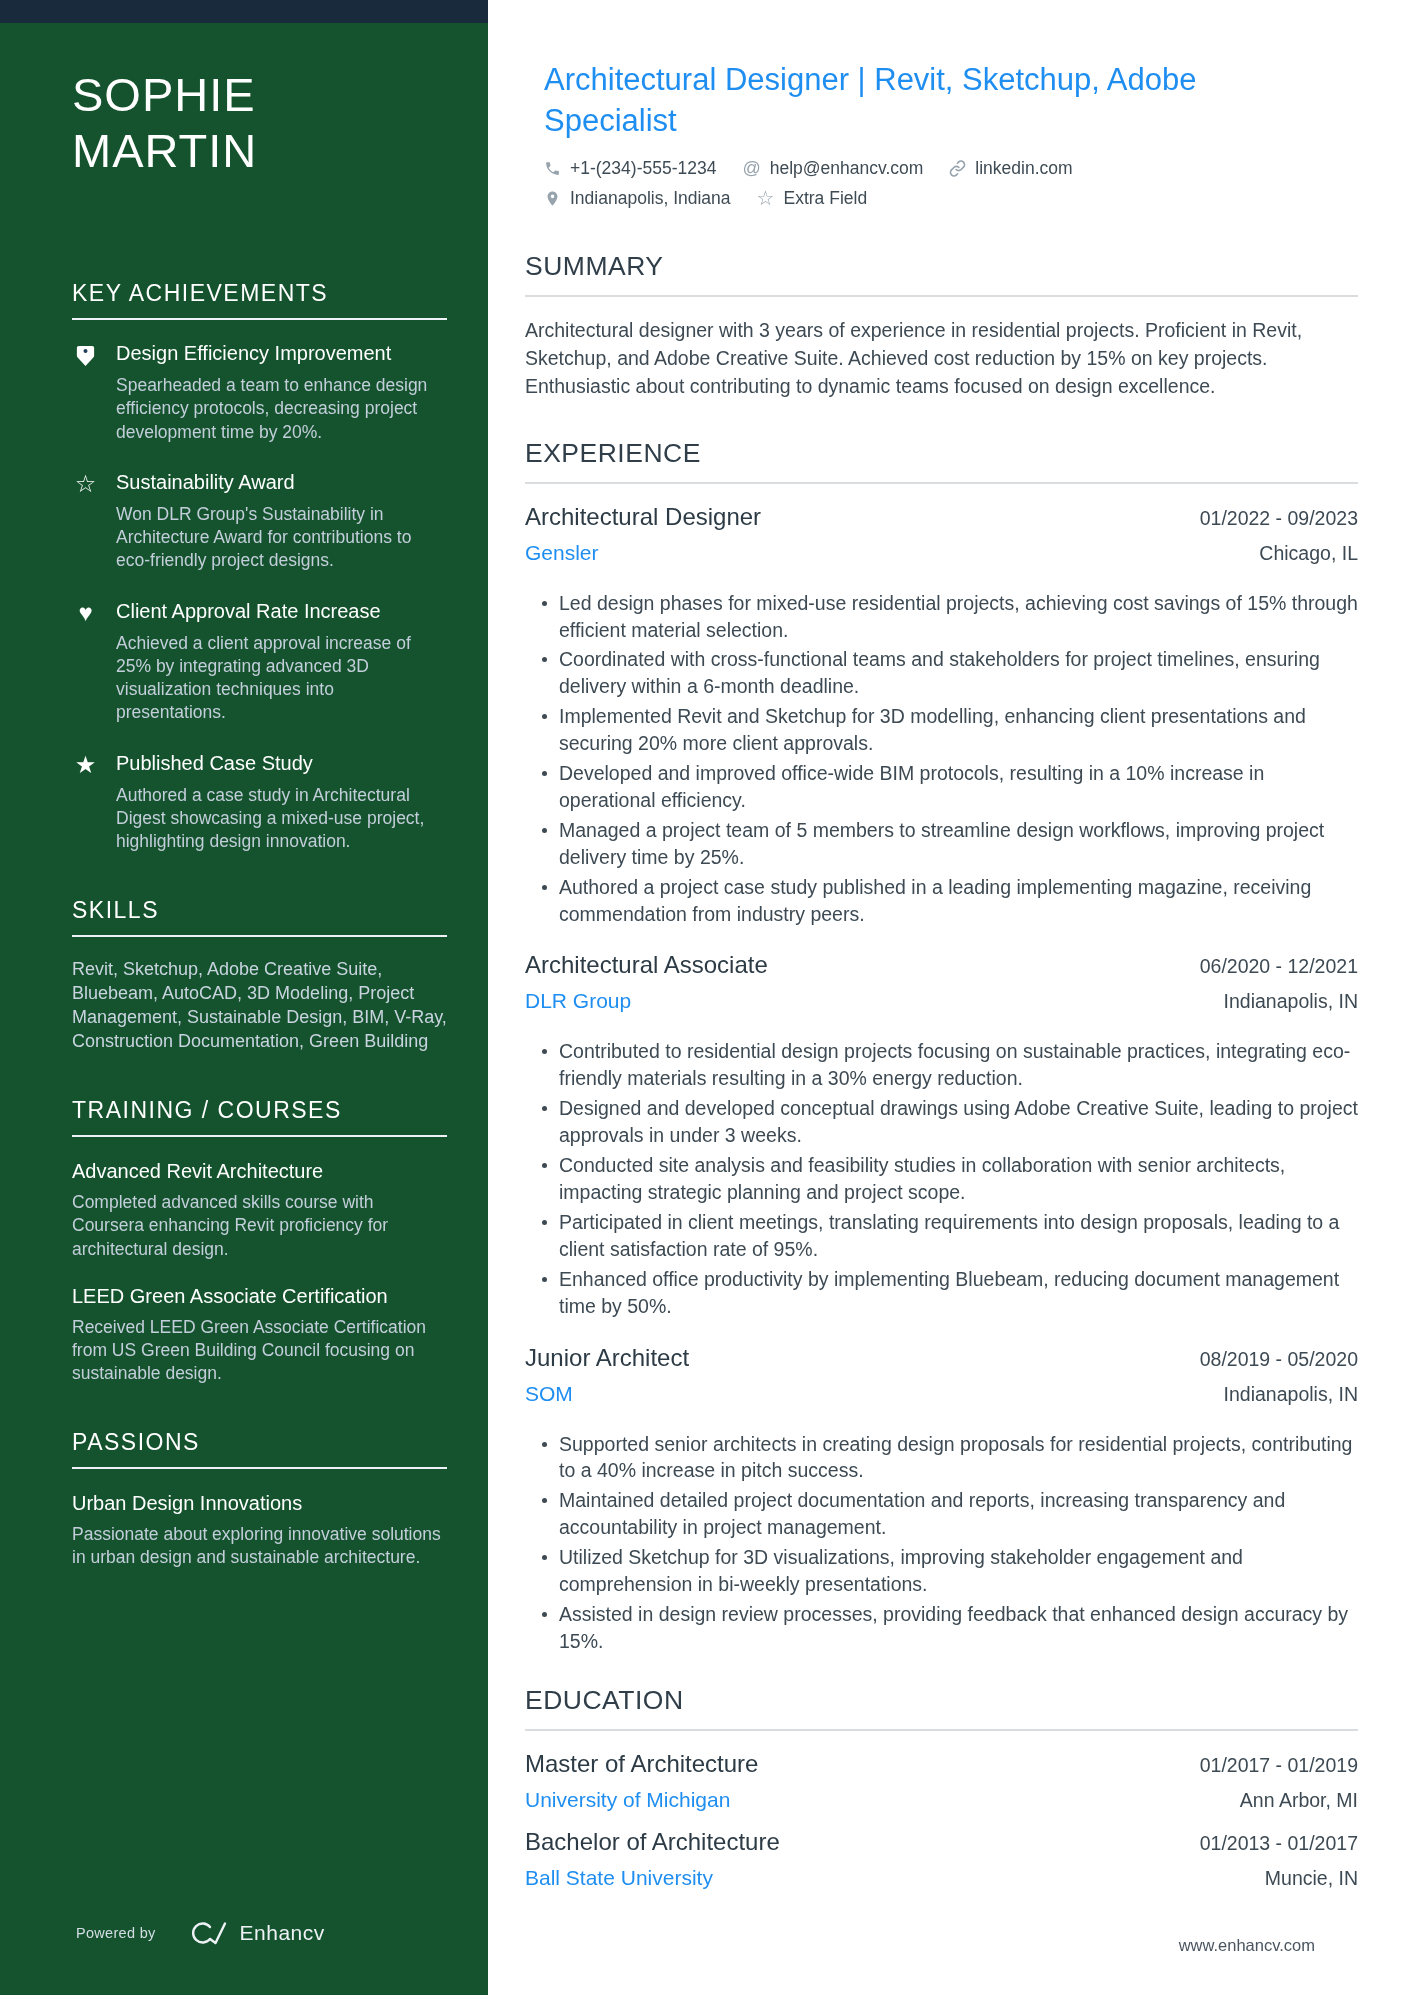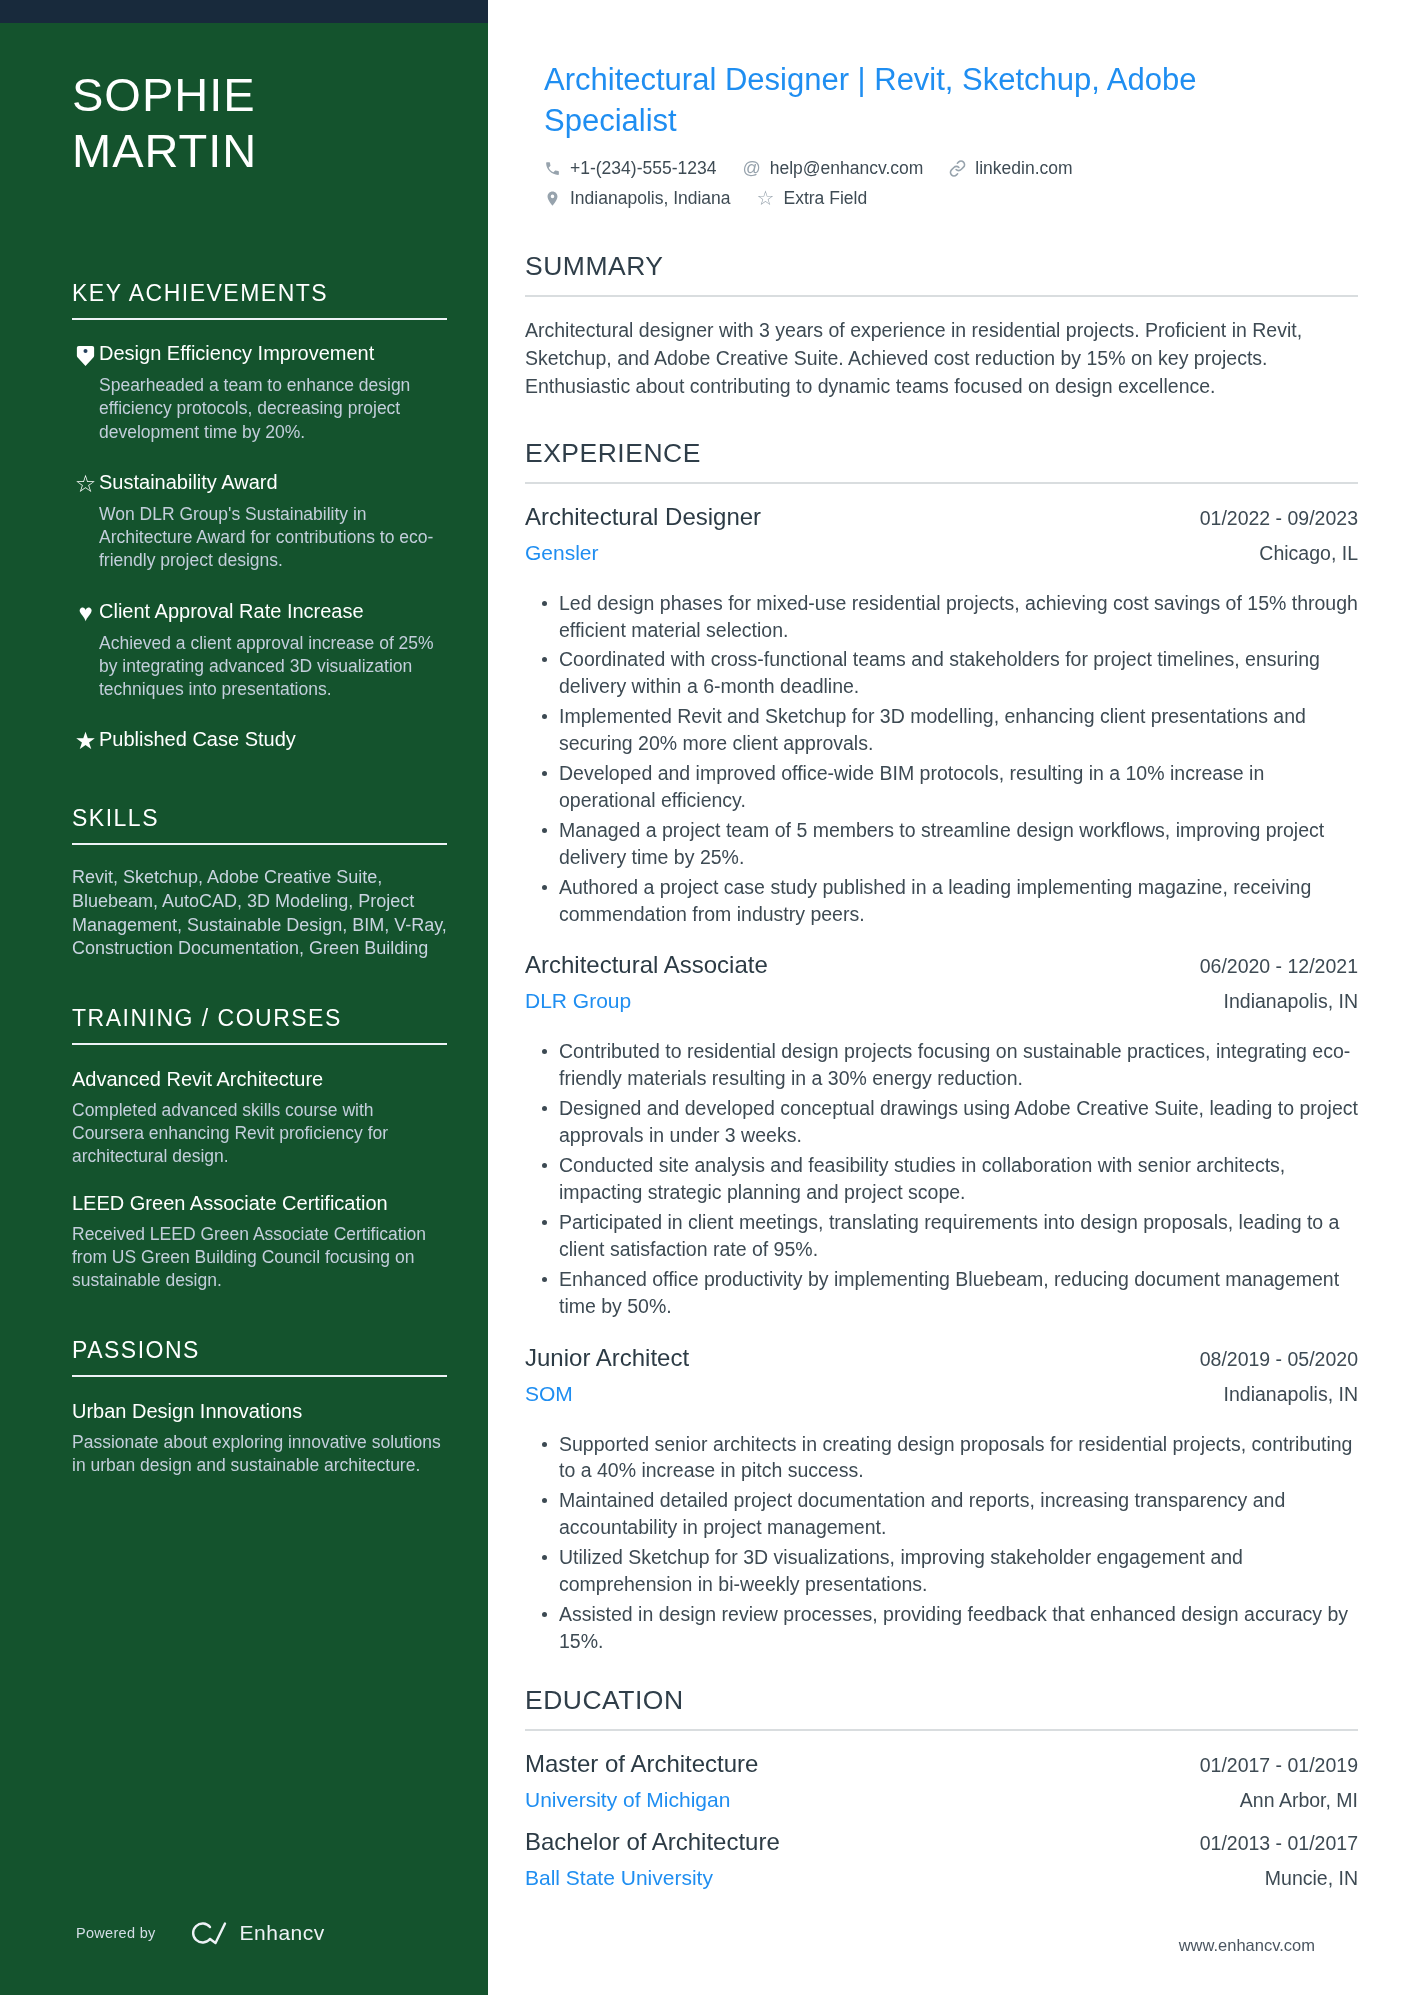--- a/index.html
+++ b/index.html
@@ -38,21 +38,21 @@
     font-size: 23px;
     font-weight: 400;
     letter-spacing: 1.5px;
     color: #ffffff;
   }
   .side-rule {
     border: none;
     border-top: 2px solid #eef2f6;
     margin: 11px 0 21px;
   }
-  .ach { display: flex; margin-bottom: 26px; }
+  .ach { display: flex; gap: 17px; margin-bottom: 26px; }
   .ach-icon {
     flex: none;
     width: 27px;
     color: #ffffff;
     font-size: 24px;
     line-height: 1.15;
     text-align: center;
   }
   .ach-icon svg { width: 23px; height: 23px; margin-top: 3px; }
   .ach-title {
@@ -210,20 +210,21 @@
         <div class="ach-body">
           <div class="ach-title">Client Approval Rate Increase</div>
           <p class="ach-text">Achieved a client approval increase of 25% by integrating advanced 3D visualization techniques into presentations.</p>
         </div>
       </div>
 
       <div class="ach">
         <span class="ach-icon">★</span>
         <div class="ach-body">
           <div class="ach-title">Published Case Study</div>
+          <p class="ach-text">Authored a case study in Architectural Digest showcasing a mixed-use project, highlighting design innovation.</p>
         </div>
       </div>
     </section>
 
     <section class="side-section gap-skills">
       <h2 class="side-heading">SKILLS</h2>
       <hr class="side-rule">
       <p class="skills-text">Revit, Sketchup, Adobe Creative Suite, Bluebeam, AutoCAD, 3D Modeling, Project Management, Sustainable Design, BIM, V-Ray, Construction Documentation, Green Building</p>
     </section>
 

